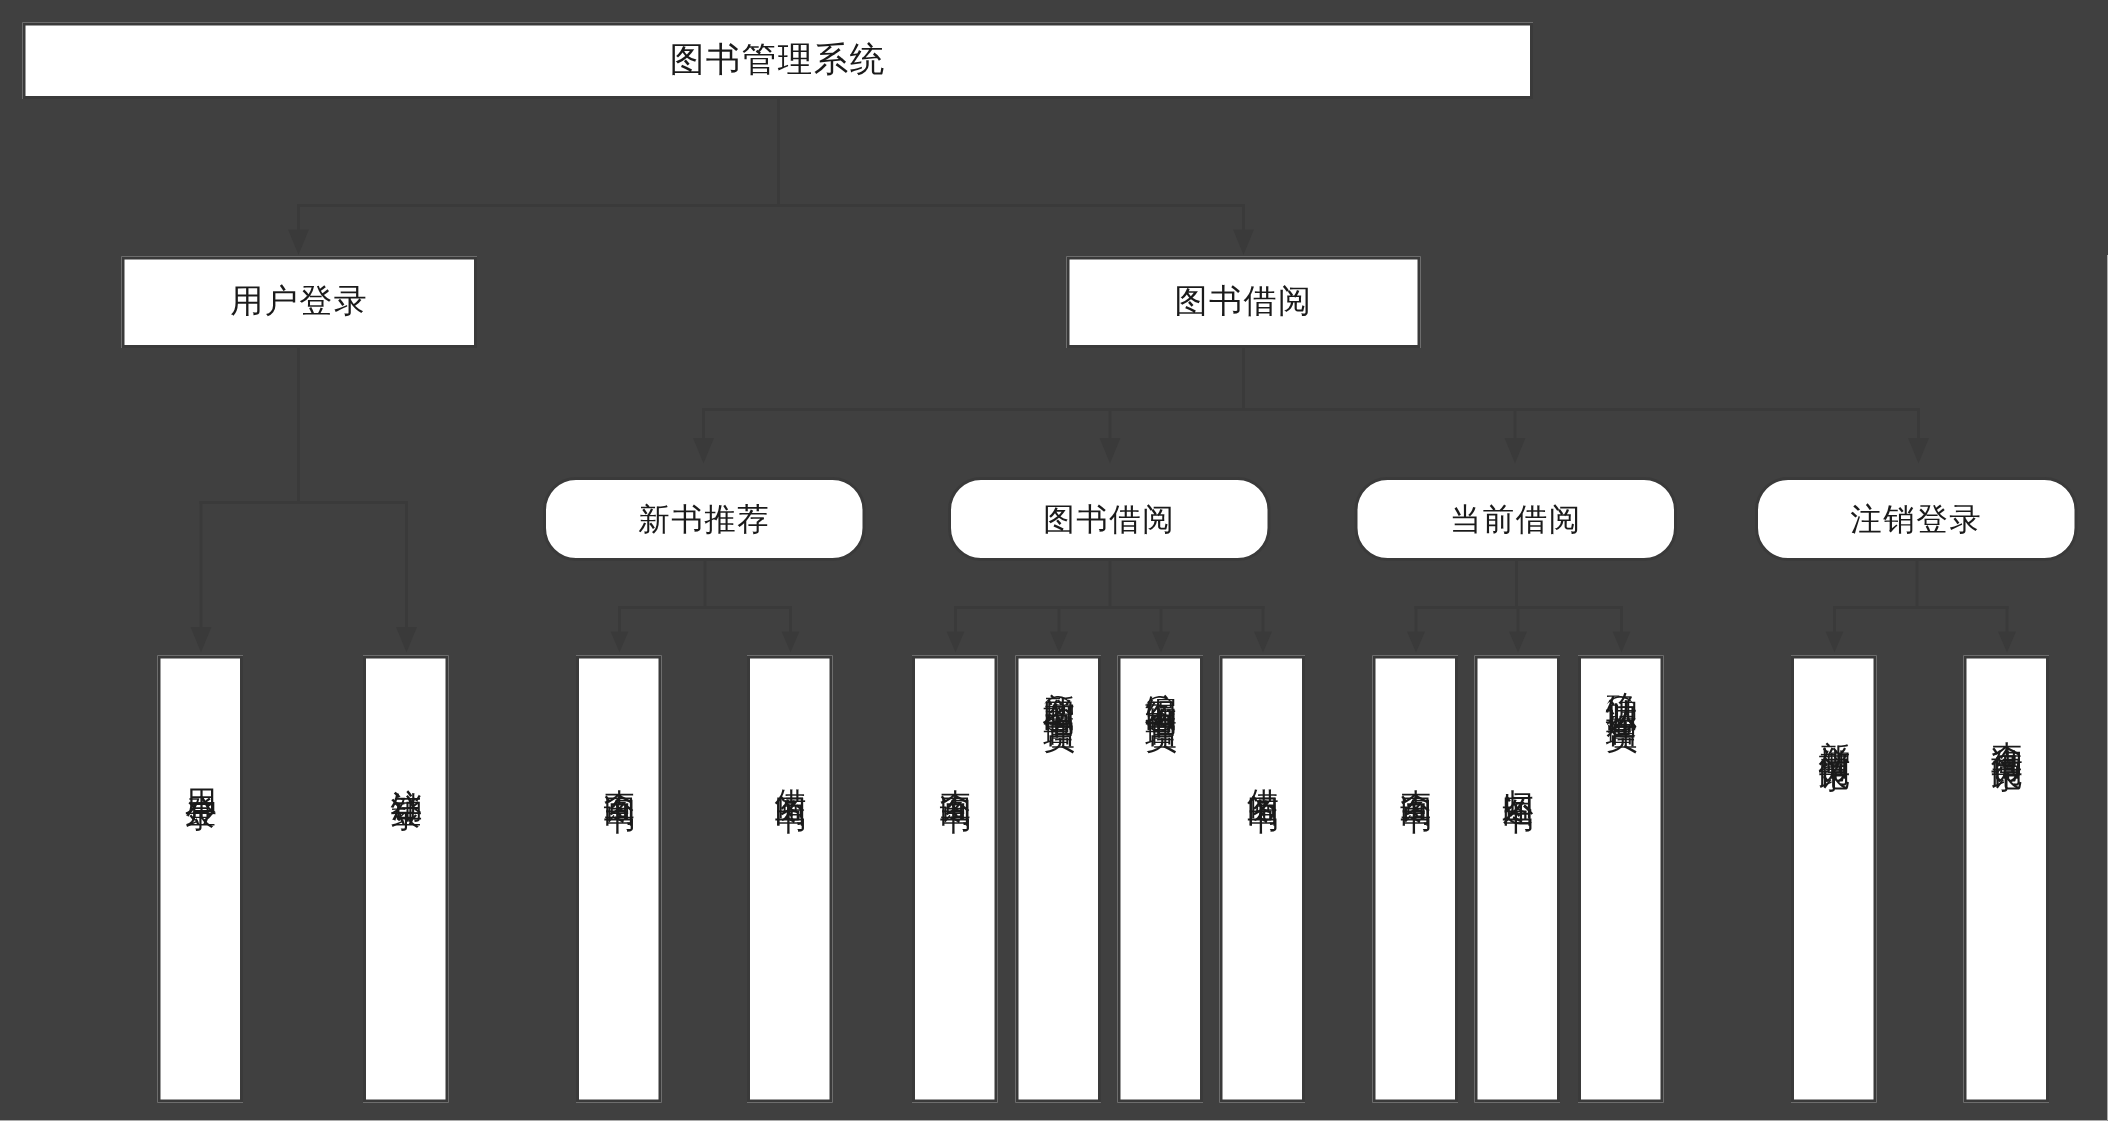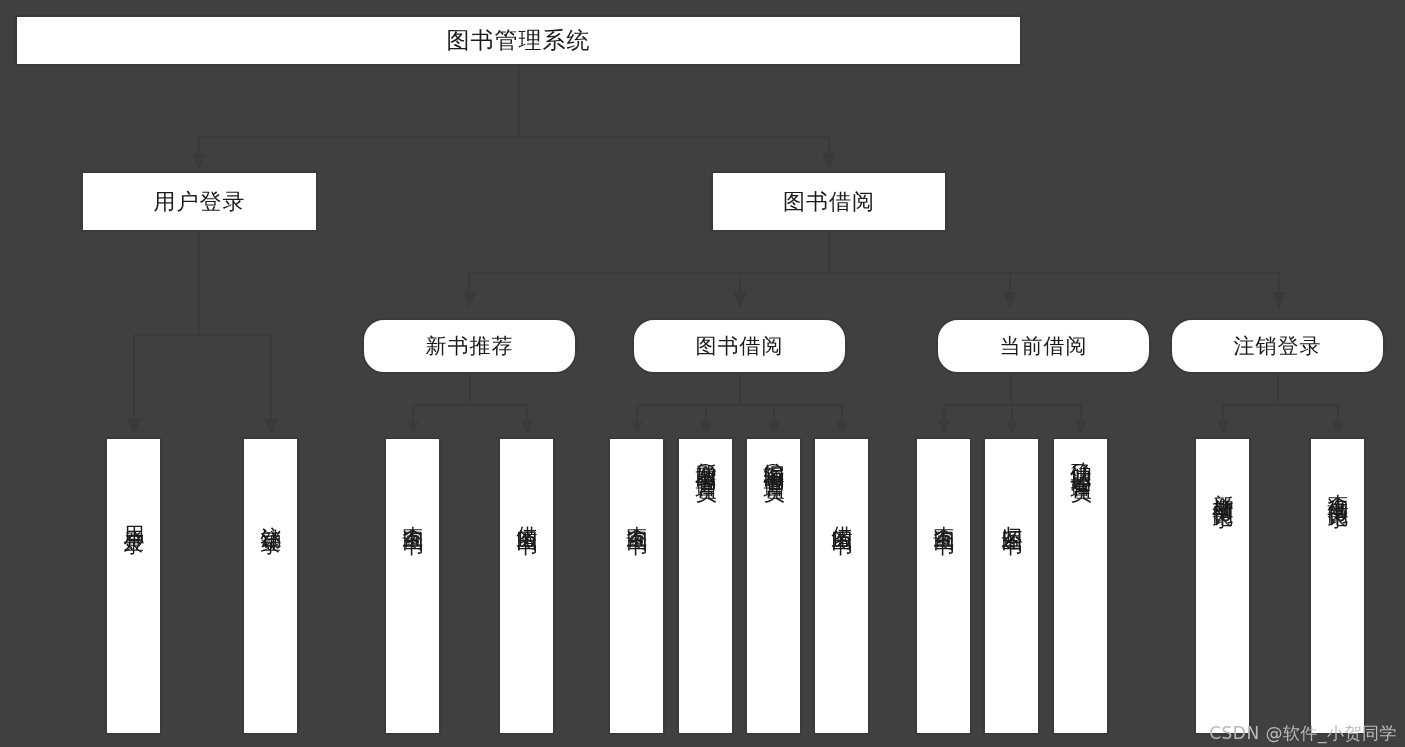--- a/index.html
+++ b/index.html
@@ -138,21 +138,21 @@
 
   <div class="vline" style="left:1278px; top:272px; width:2px; height:22px;"></div>
   <div class="arrow" style="left:1272px; top:292px;"></div>
 
   <div class="node lvl3" style="left:362px; top:318px; width:215px; height:56px;">
     <span>新书推荐</span>
   </div>
   <div class="node lvl3" style="left:632px; top:318px; width:215px; height:56px;">
     <span>图书借阅</span>
   </div>
-  <div class="node lvl3" style="left:936px; top:318px; width:215px; height:56px;">
+  <div class="node lvl3" style="left:903px; top:318px; width:215px; height:56px;">
     <span>当前借阅</span>
   </div>
   <div class="node lvl3" style="left:1170px; top:318px; width:215px; height:56px;">
     <span>注销登录</span>
   </div>
 
   <div class="vline" style="left:469px; top:374px; width:2px; height:31px;"></div>
   <div class="hline" style="left:412px; top:404px; width:116px; height:2px;"></div>
   <div class="vline" style="left:412px; top:404px; width:2px; height:19px;"></div>
   <div class="arrow small" style="left:407px; top:421px;"></div>
@@ -223,15 +223,14 @@
     <span class="vtext">确认归还（管理员）</span>
   </div>
 
   <div class="node leaf mid" style="left:1194px; top:437px; width:57px; height:298px;">
     <span class="vtext">新增借阅记录</span>
   </div>
   <div class="node leaf mid" style="left:1309px; top:437px; width:57px; height:298px;">
     <span class="vtext">查询借阅记录</span>
   </div>
 
-  <div id="watermark">CSDN @软件_小贺同学</div>
 
 </div>
 
 </body></html>

